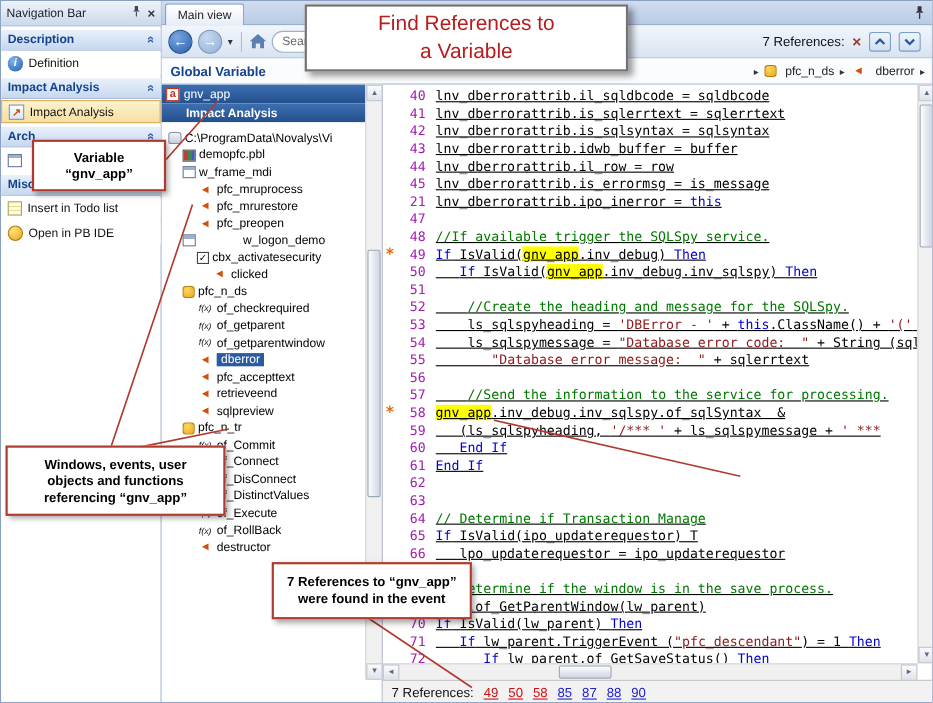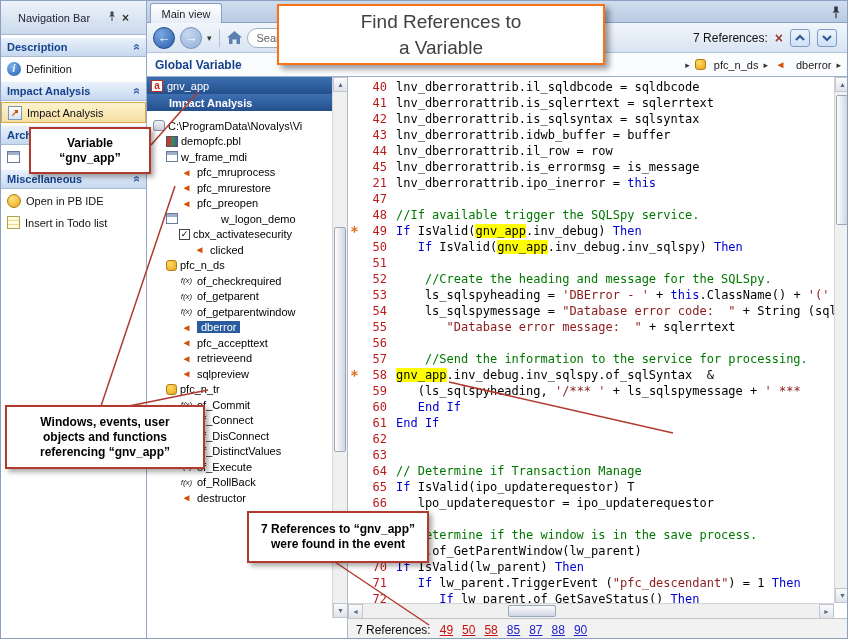--- a/index.html
+++ b/index.html
@@ -1,21 +1,21 @@
 <!DOCTYPE html>
 <html><head>
 <meta charset="utf-8">
 <style>
   * { margin:0; padding:0; box-sizing:border-box; }
   html,body { background:#ffffff; font-family:"Liberation Sans", sans-serif; }
   #app { position:relative; width:848px; height:639px; background:#e8eef7; overflow:hidden; border:1px solid #8aa0c0; }
 
   
   #nav-panel { position:absolute; left:0; top:0; width:146px; height:639px; background:#fff; border-right:1px solid #96a8c8; }
-  .nav-title { height:34px; background:linear-gradient(#eef3fa,#cbd9ec); border-bottom:1px solid #a8b8d0; display:flex; align-items:center; justify-content:space-between; padding:0 17px; font-size:11px; color:#223; }
+  .nav-title { height:23px; background:linear-gradient(#eef3fa,#cbd9ec); border-bottom:1px solid #a8b8d0; display:flex; align-items:center; justify-content:space-between; padding:0 5px; font-size:11px; color:#223; }
   .nt-icons { display:flex; align-items:center; gap:5px; }
   .nt-x { font-size:12px; font-weight:bold; color:#333; cursor:pointer; line-height:10px; }
   .nav-header { height:20px; margin-top:2px; display:flex; align-items:center; justify-content:space-between; padding:0 6px; background:linear-gradient(#e9f1fb,#c6d8ef); border-top:1px solid #fff; border-bottom:1px solid #aabbd6; color:#15428b; font-weight:bold; font-size:11px; cursor:pointer; }
   .chev { display:inline-block; transform:rotate(-90deg); color:#3a62a8; font-size:12px; font-weight:bold; }
   .nav-item { height:21px; margin:1px 0; display:flex; align-items:center; font-size:11px; color:#111; background:#fff; cursor:pointer; }
   .nav-item.sel { background:linear-gradient(#fdf3cf,#f6dfa2); border:1px solid #d8a84e; }
   .nic { width:14px; height:14px; margin:0 5px 0 6px; flex:none; display:inline-flex; align-items:center; justify-content:center; font-size:10px; }
   .info-icon { border-radius:50%; background:radial-gradient(circle at 35% 30%,#7fb2e8,#1f5fae); color:#fff; font-style:italic; font-weight:bold; }
   .info-icon::after { content:"i"; }
   .impact-icon { background:linear-gradient(#ffffff,#d8e4f4); border:1px solid #7f96bc; color:#d2500a; font-weight:bold; }
@@ -74,39 +74,39 @@
   .hscroll { position:absolute; left:0; right:15px; bottom:22px; height:15px; border-top:1px solid #d5d5d5; }
   .sb-btn { position:absolute; width:15px; height:15px; background:linear-gradient(#fbfbfb,#dfe3ea); border:1px solid #c0c6d0; color:#5a6a85; font-size:7px; display:flex; align-items:center; justify-content:center; cursor:pointer; }
   .sb-thumb { position:absolute; background:linear-gradient(90deg,#fdfdfd,#cfd6e2); border:1px solid #9aa6ba; border-radius:2px; cursor:grab; }
   .hs .sb-thumb { background:linear-gradient(#fdfdfd,#cfd6e2); }
 
   
   #code-panel { position:absolute; left:200px; top:76px; right:0; bottom:0; background:#fff; border-left:1px solid #b0b8c8; }
   #code-lines { position:absolute; left:0; top:0; right:15px; bottom:37px; overflow:hidden; font-family:"DejaVu Sans Mono", monospace; font-size:12px; padding-top:2px; }
   .cl { height:16px; line-height:16px; white-space:pre; display:flex; }
   .cm { width:13px; flex:none; text-align:center; color:#e2690f; font-weight:bold; font-size:14px; }
-  .cn { width:26px; flex:none; text-align:right; color:#b91c1c; margin-right:9px; }
-  .ct { flex:1; overflow:hidden; }
+  .cn { width:26px; flex:none; text-align:right; color:#a21caf; margin-right:9px; }
+  .ct { flex:1; overflow:hidden;text-decoration:underline; }
   .sg-p { color:#000; }
   .sg-k { color:#0000d0; }
   .sg-c { color:#007800; }
   .sg-s { color:#8b1a1a; }
   .sg-g { background:#ffff00; color:#000; }
 
   #refbar { position:absolute; left:0; right:0; bottom:0; height:22px; background:#f2f2f2; border-top:1px solid #c4c4c4; display:flex; align-items:center; font-size:12px; color:#111; padding-left:8px; }
   #refbar .rb-label { margin-right:9px; }
   .rlink { text-decoration:underline; margin-right:9px; cursor:pointer; }
   .rlink.red { color:#cc1111; }
   .rlink.blue { color:#2222cc; }
 
   
   #callout-lines { position:absolute; left:0; top:0; width:848px; height:639px; z-index:40; pointer-events:none; }
   .ann { position:absolute; z-index:41; background:#fff; text-align:center; white-space:pre-line; display:flex; align-items:center; justify-content:center; }
   .ann.red { border:2px solid #b03a2e; box-shadow:3px 3px 5px rgba(0,0,0,.35); font-size:12px; font-weight:bold; color:#000; line-height:1.25; }
-  #ann-title { left:276px; top:3px; width:328px; height:61px; border:2px solid #f97316; box-shadow:4px 4px 6px rgba(0,0,0,.4); font-size:19px; color:#404040; line-height:1.35; }
+  #ann-title { left:276px; top:3px; width:294px; height:61px; border:2px solid #737373; box-shadow:4px 4px 6px rgba(0,0,0,.4); font-size:19px; color:#b91c1c; line-height:1.35; }
   #ann-variable { left:28px; top:126px; width:122px; height:47px; }
   #ann-windows { left:4px; top:404px; width:200px; height:64px; }
   #ann-refs { left:628px; top:431px; width:205px; height:58px; }
   #ann-found { left:246px; top:510px; width:182px; height:52px; }
 </style>
 </head>
 <body>
 
 <div id="app">
 
@@ -144,26 +144,26 @@
         </div>
         <div class="nav-item">
           <span class="nic win-icon"></span>
           <span></span>
         </div>
         <div class="nav-header">
           <span>Miscellaneous</span>
           <span class="chev">»</span>
         </div>
         <div class="nav-item">
+          <span class="nic todo-icon"></span>
+          <span>Insert in Todo list</span>
+        </div>
+        <div class="nav-item">
           <span class="nic pb-icon"></span>
           <span>Open in PB IDE</span>
-        </div>
-        <div class="nav-item">
-          <span class="nic todo-icon"></span>
-          <span>Insert in Todo list</span>
         </div>
       </div>
   </div>
 
   <div id="main">
     <div id="tab-row">
       <div class="tab">
         <span>Main view</span>
       </div>
       <span class="top-pin"><svg width="12" height="13" viewBox="0 0 10 11">

